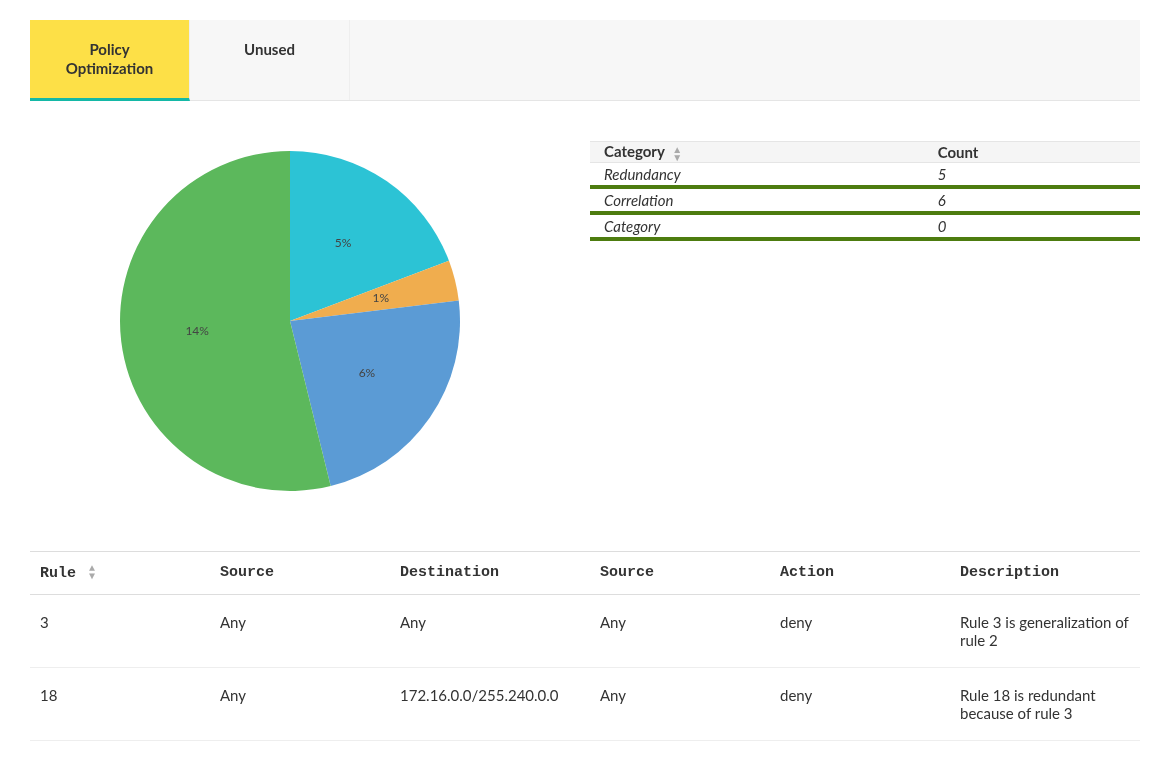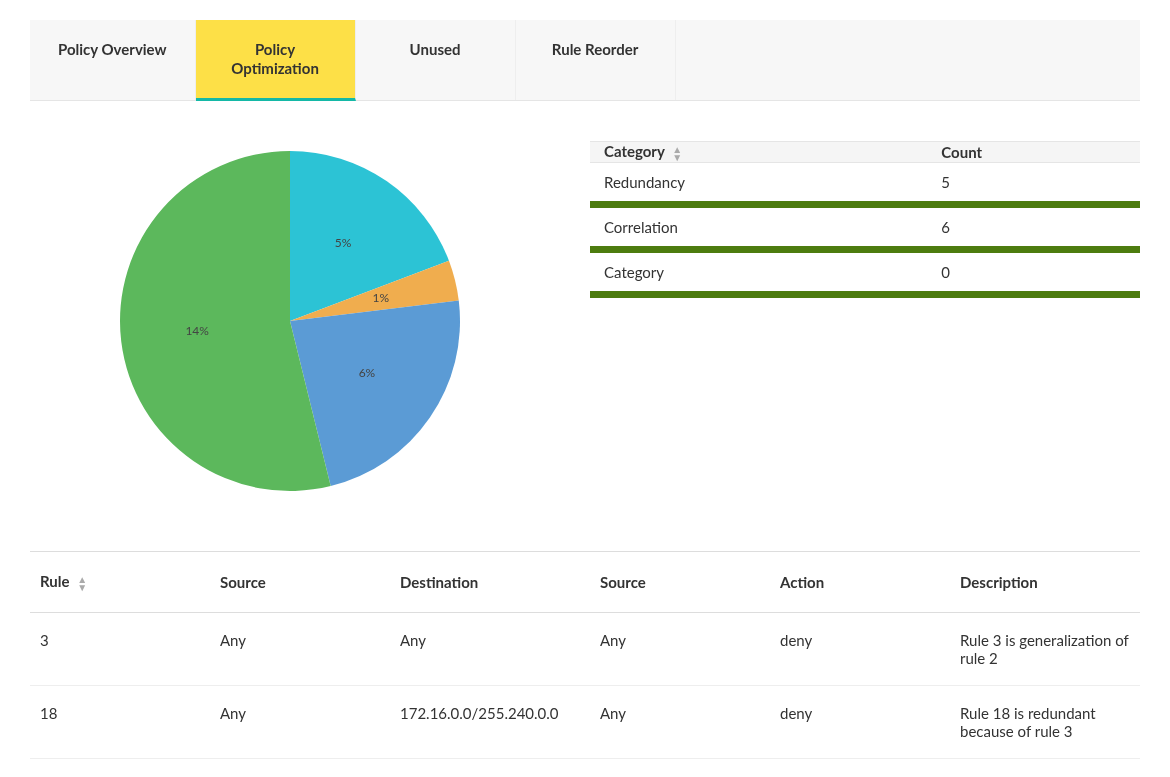--- a/index.html
+++ b/index.html
@@ -52,22 +52,23 @@
   }
   table.cat thead th {
     background: #f5f5f5;
     text-align: left;
     font-weight: 700;
     padding: 0 14px;
     border-top: 1px solid #e5e5e5;
     border-bottom: 1px solid #e5e5e5;
   }
   table.cat tbody td {
-    padding: 10px 14px;
-    border-bottom: 7px solid #4d7c0f;
+    padding: 2px 14px;
+    border-bottom: 4px solid #4d7c0f;
+    font-style: italic;
   }
   .sort-icon {
     display: inline-block;
     margin-left: 4px;
     font-size: 10px;
     color: #aaa;
     line-height: 10px;
     vertical-align: middle;
   }
   .sort-icon::before { content: "\25B2"; display:block; }
@@ -75,44 +76,43 @@
 
   table.rules {
     width: 100%;
     border-collapse: collapse;
     margin-top: 50px;
     font-size: 15px;
   }
   table.rules thead th {
     text-align: left;
     font-weight: 700;
-    padding: 20px 10px;
+    padding: 12px 10px;
     border-top: 1px solid #ddd;
     border-bottom: 1px solid #ddd;
+    font-family: Liberation Mono, monospace;
   }
   table.rules tbody td {
     padding: 18px 10px;
     border-bottom: 1px solid #eee;
     vertical-align: top;
   }
   .desc-col { max-width: 180px; }
 
   .pie-label {
     font-size: 12px;
     fill: #444;
   }
 </style>
 </head>
 <body>
 
 <div class="tabs" id="tabs">
-    <div class="tab">Policy Overview</div>
     <div class="tab active">Policy<br>Optimization</div>
     <div class="tab">Unused</div>
-    <div class="tab">Rule Reorder</div>
   </div>
 
 <div class="mid">
   <div class="chart-wrap">
     <svg id="pie" width="360" height="360" viewBox="0 0 360 360">
         <path d="M 180 180 L 180 10 A 170 170 0 0 1 338.9527612565205 119.71716920276896 Z" fill="#2cc3d5"></path>
         <text x="233.11405381936308" y="103.05100853894312" text-anchor="middle" dominant-baseline="middle" class="pie-label">5%</text>
         <path d="M 180 180 L 338.9527612565205 119.71716920276896 A 170 170 0 0 1 348.7605085966692 159.5087643565951 Z" fill="#f0ad4e"></path>
         <text x="270.7830599293359" y="157.62398538911336" text-anchor="middle" dominant-baseline="middle" class="pie-label">1%</text>
         <path d="M 180 180 L 348.7605085966692 159.5087643565951 A 170 170 0 0 1 220.68366292888481 345.06010896242884 Z" fill="#5b9bd5"></path>

